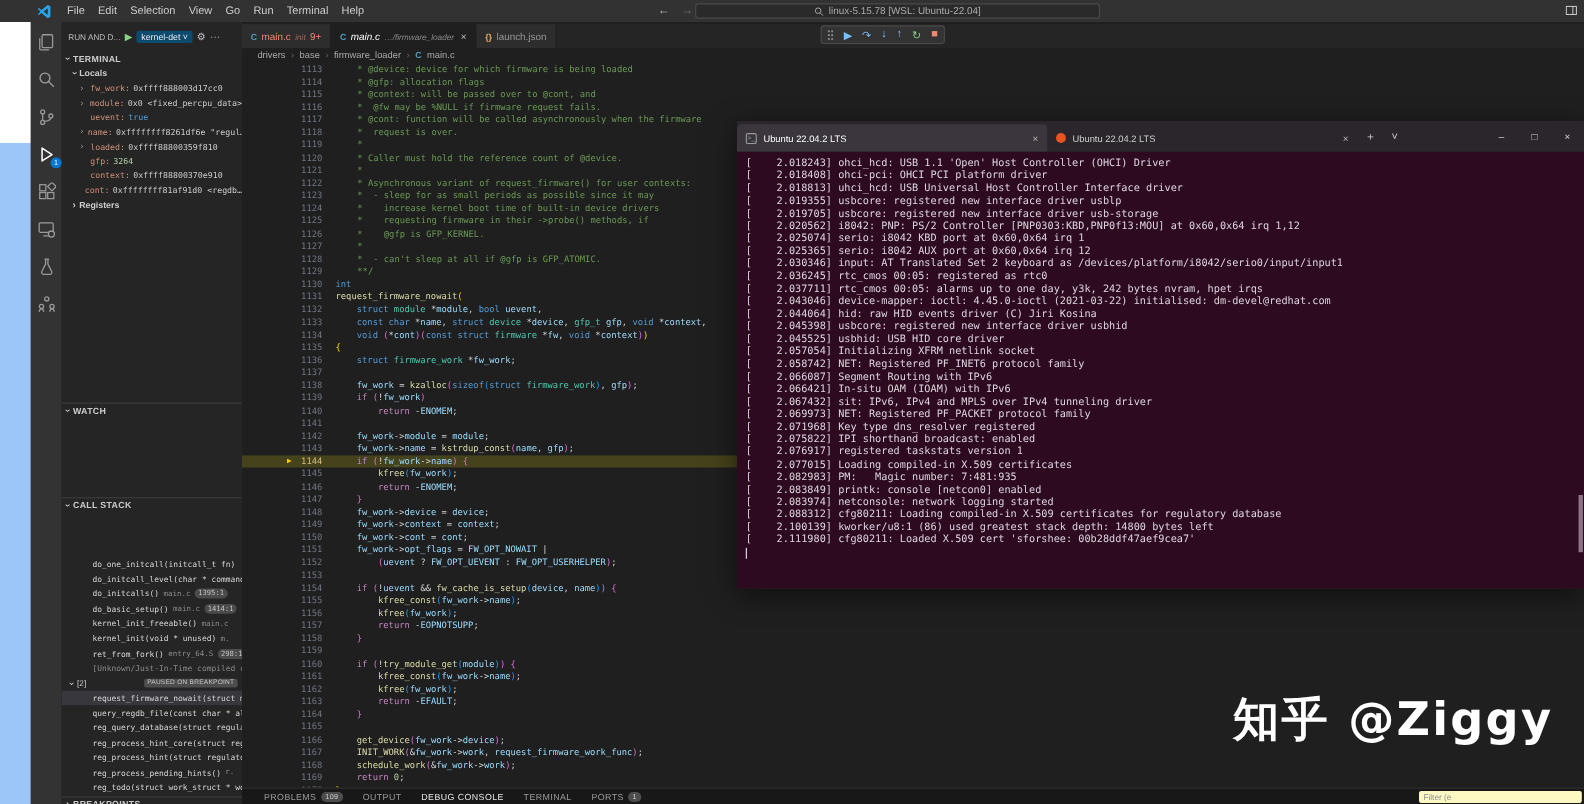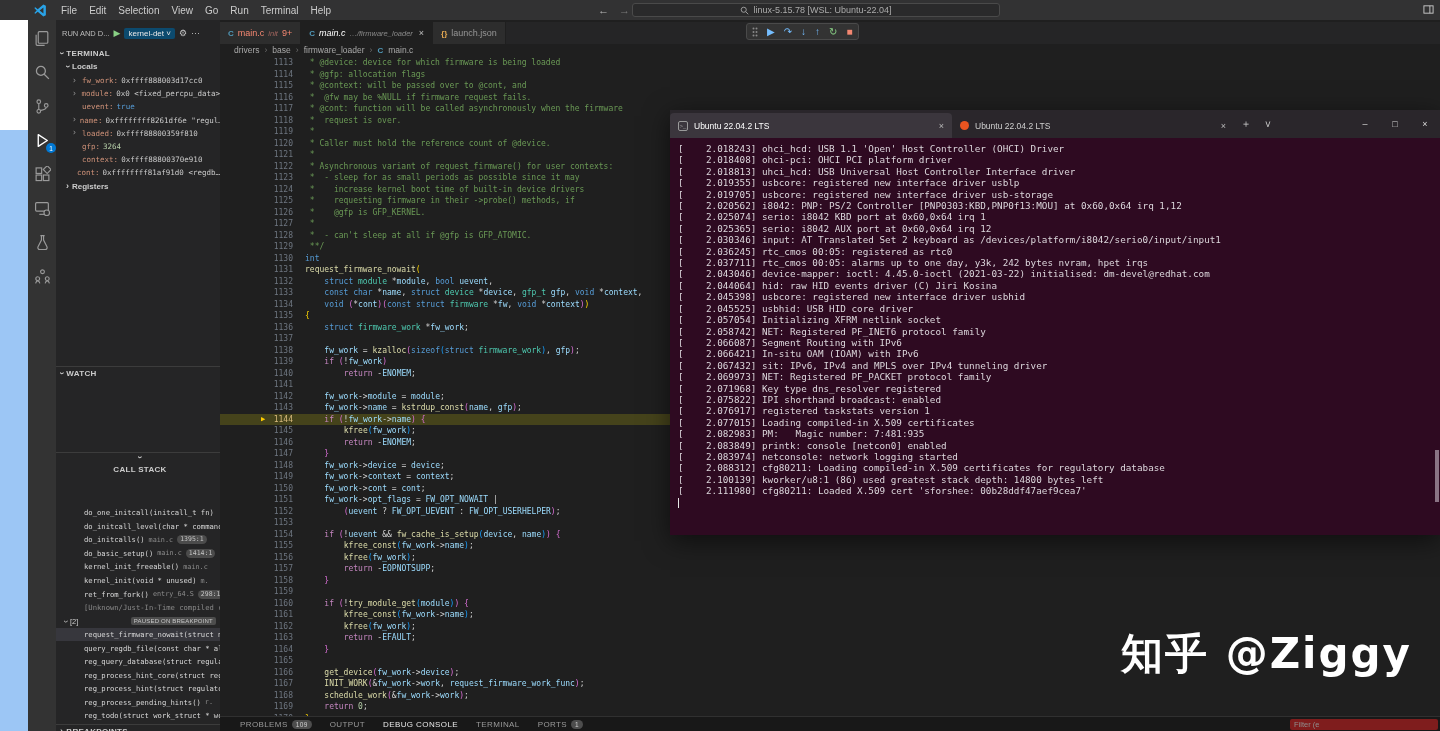--- a/index.html
+++ b/index.html
@@ -80,30 +80,30 @@
 
   .code{position:absolute;left:0;top:37px;width:1220px;height:674px;overflow:hidden;
     font-family:"DejaVu Sans Mono",monospace;font-size:8px;line-height:11.5px;}
   .code-row{height:11.5px;display:flex;white-space:pre;}
   .code-row.current{background:#45431b;}
   .gut{width:38px;flex:none;display:flex;margin-left:37px;}
   .gut .mark{width:12px;color:#ffcc00;font-size:7px;text-align:center;}
   .gut .num{width:24px;text-align:right;color:#6e7681;}
   .code-row.current .num{color:#d7ba7d;}
   .ct{padding-left:10px;}
-  .c-cmt{color:#6a9955;}.c-kw{color:#569cd6;}.c-ctrl{color:#c586c0;}.c-type{color:#4ec9b0;}
+  .c-cmt{color:#6a9955;margin-left:15px;}.c-kw{color:#569cd6;}.c-ctrl{color:#c586c0;}.c-type{color:#4ec9b0;}
   .c-fn{color:#dcdcaa;}.c-num{color:#b5cea8;}.c-var{color:#9cdcfe;}.c-pun{color:#d4d4d4;}
 
   
   .panelbar{position:absolute;left:0;bottom:0;width:1220px;height:15px;background:#181818;
     border-top:1px solid #303030;display:flex;align-items:center;padding-left:20px;gap:18px;z-index:6;}
   .ptab{font-size:8px;color:#9a9a9a;letter-spacing:.4px;display:flex;align-items:center;gap:4px;white-space:nowrap;}
   .ptab.active{color:#e7e7e7;text-align:right;}
   .pbadge{background:#4d4d4d;color:#d0d0d0;border-radius:7px;padding:0 4px;font-size:6.5px;line-height:9px;}
-  .pfilter{position:absolute;right:2px;top:2px;width:148px;height:11px;background:#7f1d1d;border-radius:2px;
+  .pfilter{position:absolute;right:2px;top:2px;width:148px;height:11px;background:#fef9c3;border-radius:2px;
     color:#8f8f8f;font-size:7.5px;padding-left:4px;display:flex;align-items:center;}
 
   
   .dbgbar{position:absolute;left:746px;top:23px;height:17px;background:#333333;border:1px solid #4a4a4a;
     border-radius:3px;display:flex;align-items:center;padding:0 5px;gap:9px;z-index:40;font-size:10px;}
   .dbgbar .blue{color:#75beff;}.dbgbar .green{color:#89d185;}.dbgbar .red{color:#f48771;}
 
   
   .term{position:absolute;left:670px;top:110px;width:770px;height:425px;z-index:20;
     box-shadow:0 6px 24px rgba(0,0,0,.55);}
@@ -283,21 +283,21 @@
     <div class="locals-row" style="position:absolute;top:160px;left:0;width:164px;">
       <span class="chev">›</span>
         <span>Registers</span>
     </div>
 
     <div class="sec-header sec-border" style="top:346px;">
       <span class="chev open">›</span>
         <span>WATCH</span>
     </div>
 
-    <div class="sec-header sec-border" style="top:432px;flex-direction:column;">
+    <div class="sec-header sec-border" style="top:432px;">
       <span class="chev open">›</span>
         <span>CALL STACK</span>
     </div>
     <div class="stack" style="top:472px;margin-top:14px;" id="stack-rows">
         <div class="s-row">
           <span class="fn">do_one_initcall(initcall_t fn)</span>
         </div>
         <div class="s-row">
           <span class="fn">do_initcall_level(char * command_</span>
         </div>

